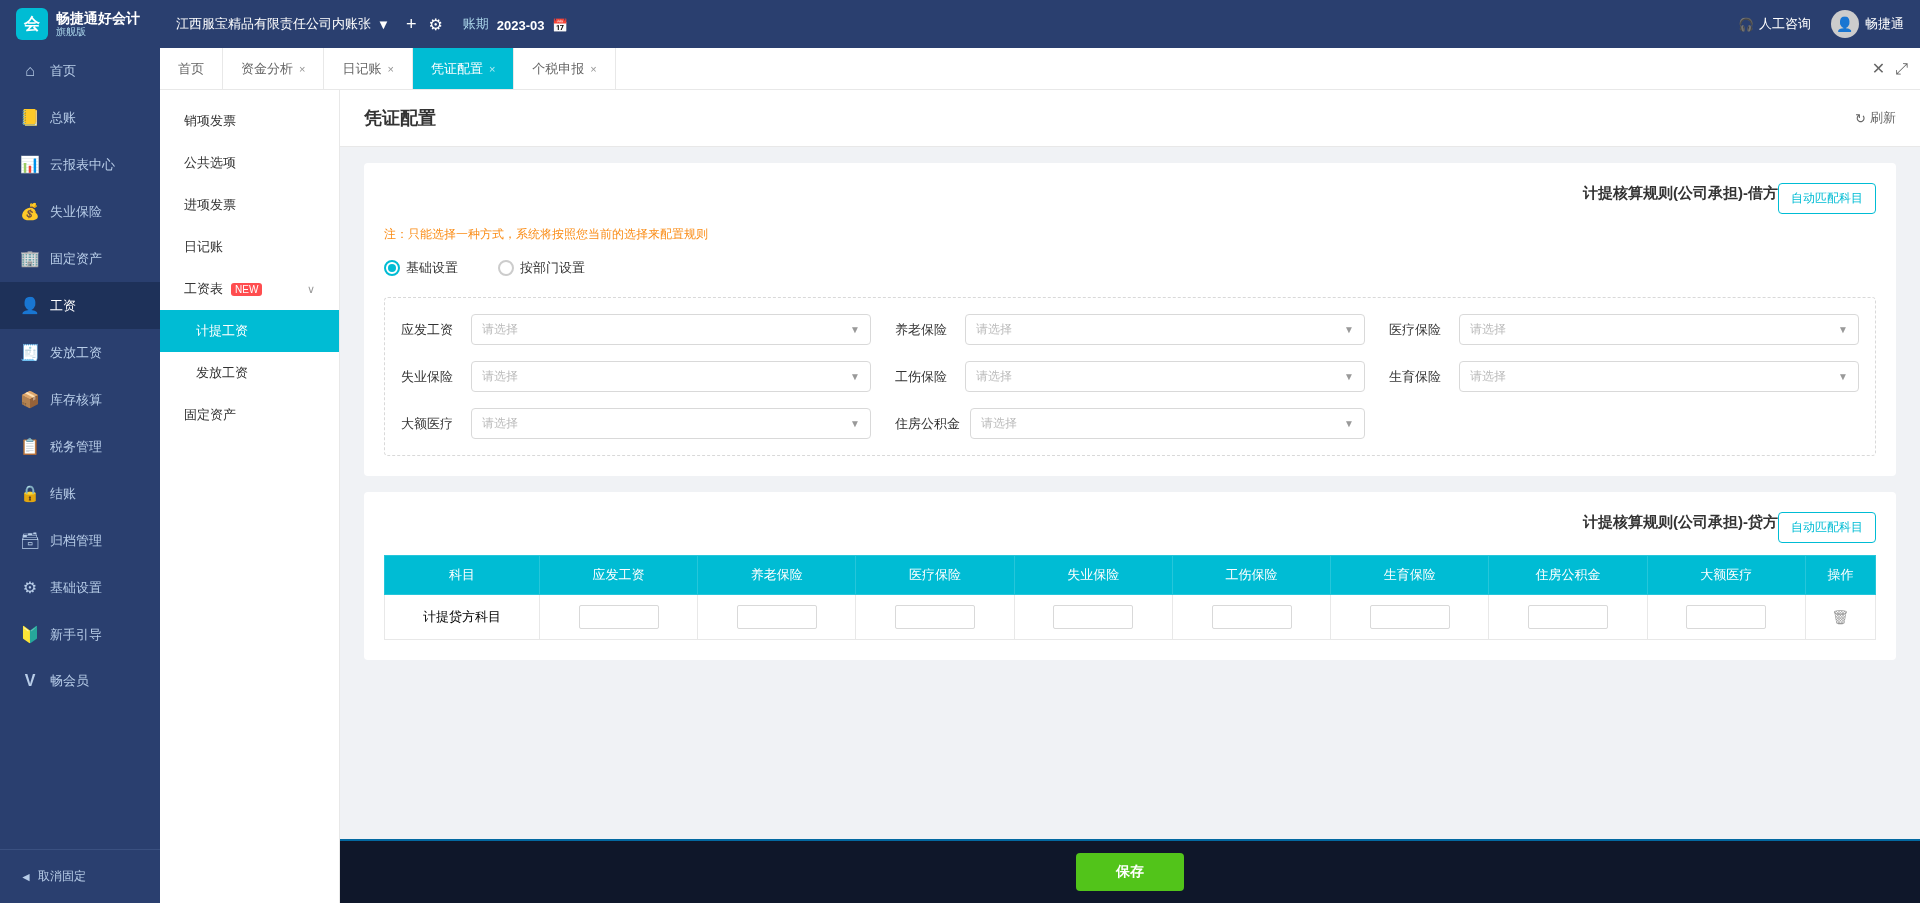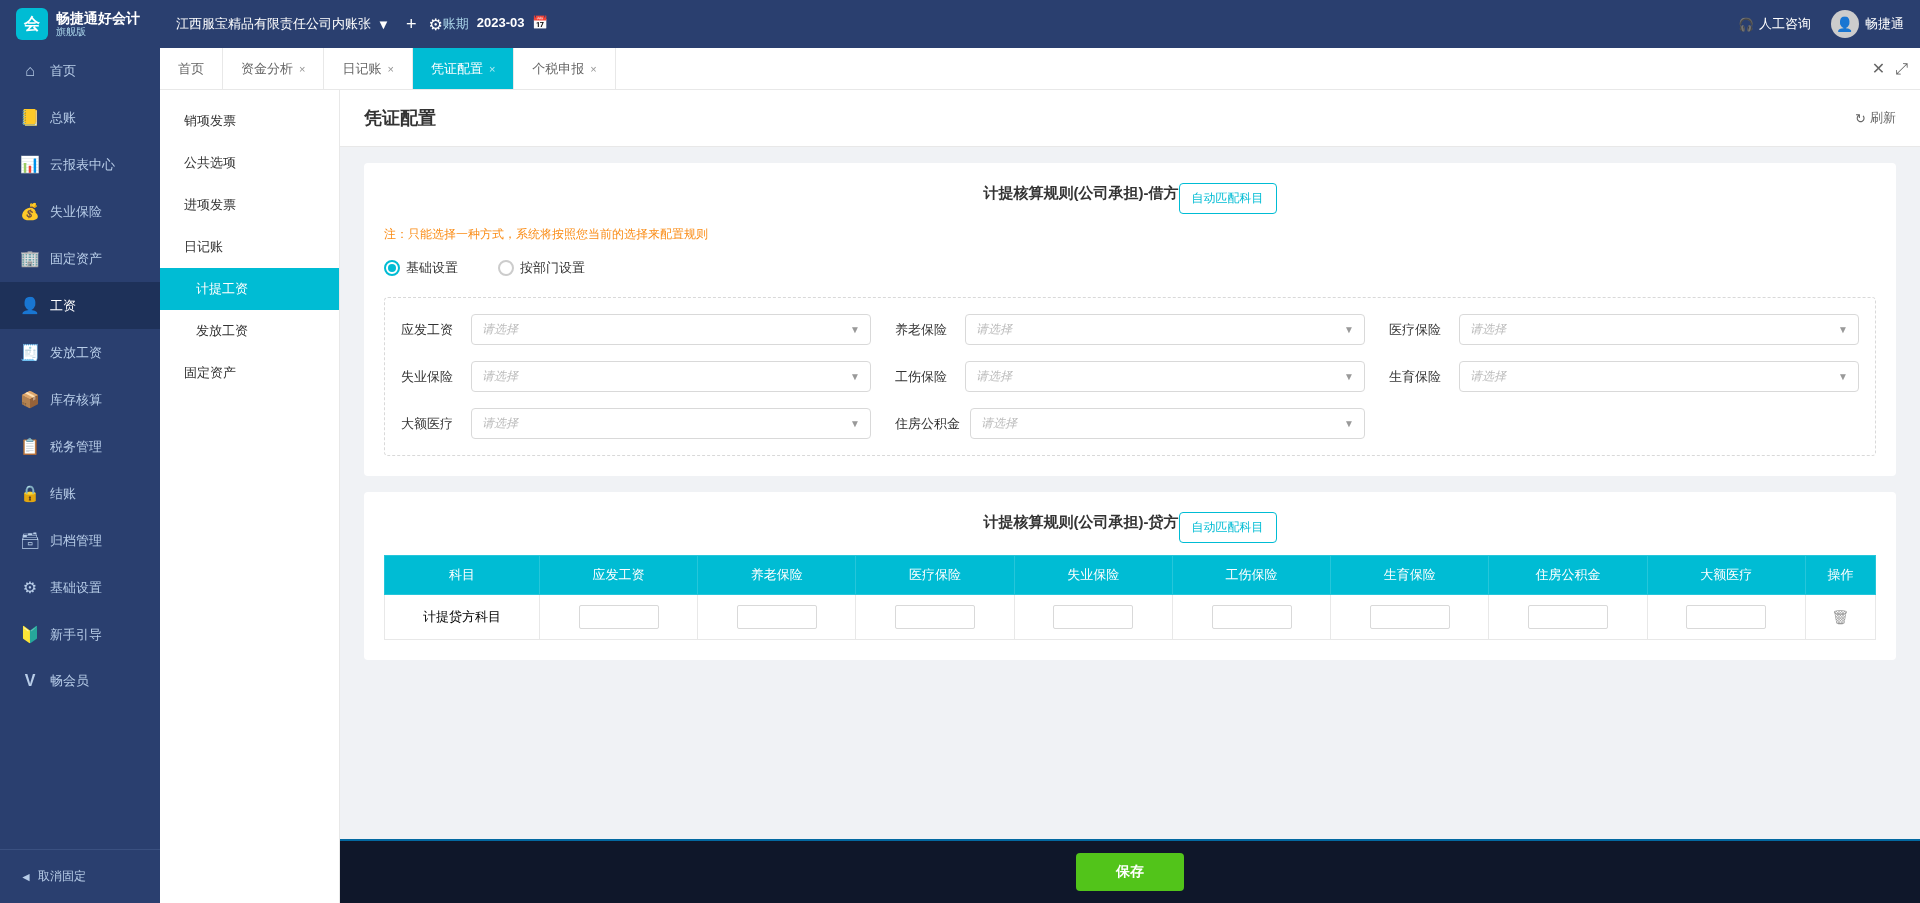--- a/index.html
+++ b/index.html
@@ -52,22 +52,23 @@
     .top-bar-actions {
       margin-left: auto;
       display: flex;
       align-items: center;
       gap: 20px;
       color: white;
       font-size: 13px;
     }
     .period-section {
       display: flex;
-      align-items: flex-start;
+      align-items: flex-end;
       gap: 8px;
+      margin-left: 20px;
     }
     .period-label { color: #aad4e8; }
     .period-value { color: white; font-weight: bold; }
     .calendar-icon { color: #00bcd4; }
 
     .service-btn {
       display: flex;
       align-items: center;
       gap: 4px;
       color: white;
@@ -330,39 +331,38 @@
       border-radius: 4px;
       padding: 6px 10px;
       display: flex;
       align-items: center;
       justify-content: space-between;
       cursor: pointer;
       font-size: 12px;
       color: #bbb;
       background: white;
       min-width: 120px;
-      font-style: italic;
     }
     .field-select .arrow { color: #999; font-size: 10px; }
 
     .auto-match-btn {
       border: 1px solid #00bcd4;
       color: #00bcd4;
       background: white;
       border-radius: 4px;
       padding: 6px 12px;
       cursor: pointer;
       font-size: 12px;
       white-space: nowrap;
       align-self: flex-start;
     }
 
     .section-header {
       display: flex;
-      justify-content: center;
+      justify-content: flex-end;
       align-items: center;
       margin-bottom: 12px;
     }
 
     
     .data-table {
       width: 100%;
       border-collapse: collapse;
     }
     .data-table thead tr {
@@ -556,20 +556,25 @@
           <span>销项发票</span>
         </div>
         <div class="left-nav-item">
           <span>公共选项</span>
         </div>
         <div class="left-nav-item">
           <span>进项发票</span>
         </div>
         <div class="left-nav-item">
           <span>日记账</span>
+        </div>
+        <div class="left-nav-item" style="justify-content: flex-start; gap: 8px;">
+          <span>工资表</span>
+          <span class="new-badge">NEW</span>
+          <span class="expand-icon" style="margin-left:auto;">∨</span>
         </div>
         <div class="left-nav-item sub active">
           <span>计提工资</span>
         </div>
         <div class="left-nav-item sub">
           <span>发放工资</span>
         </div>
         <div class="left-nav-item">
           <span>固定资产</span>
         </div>

